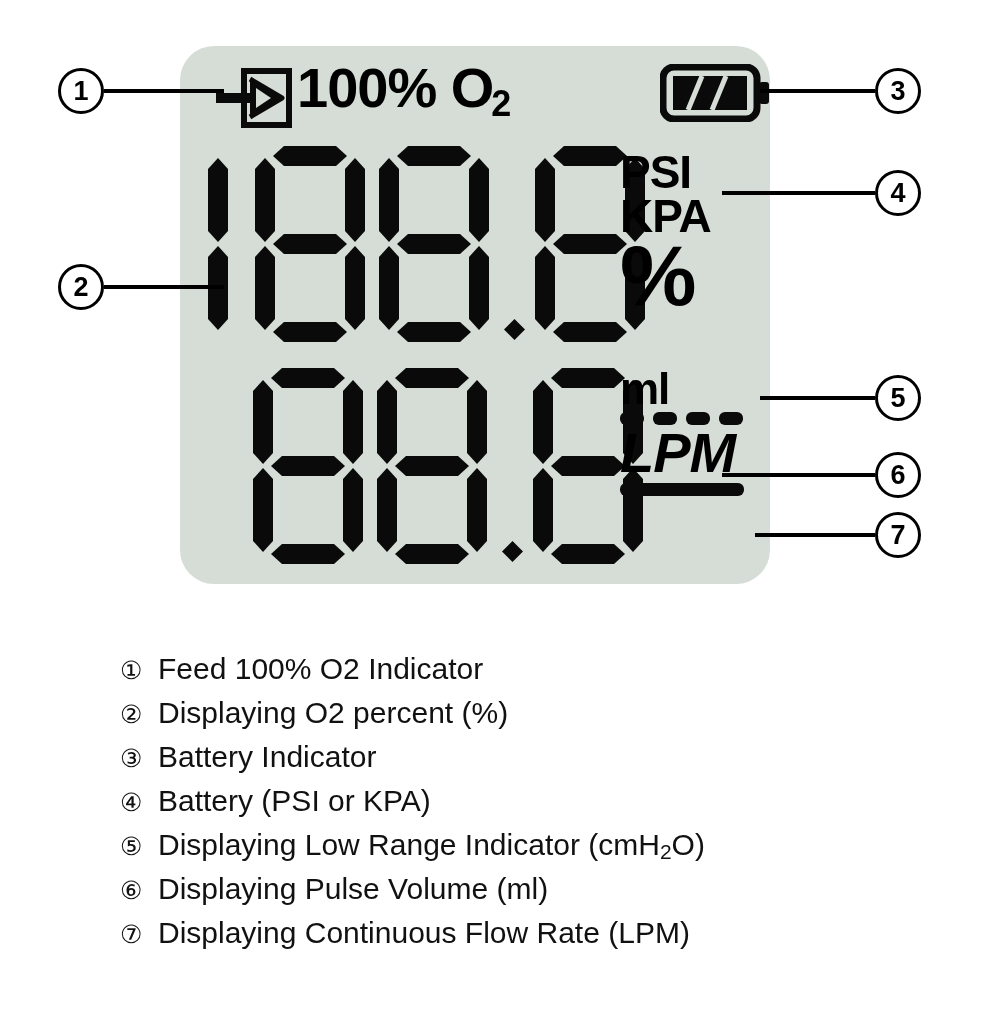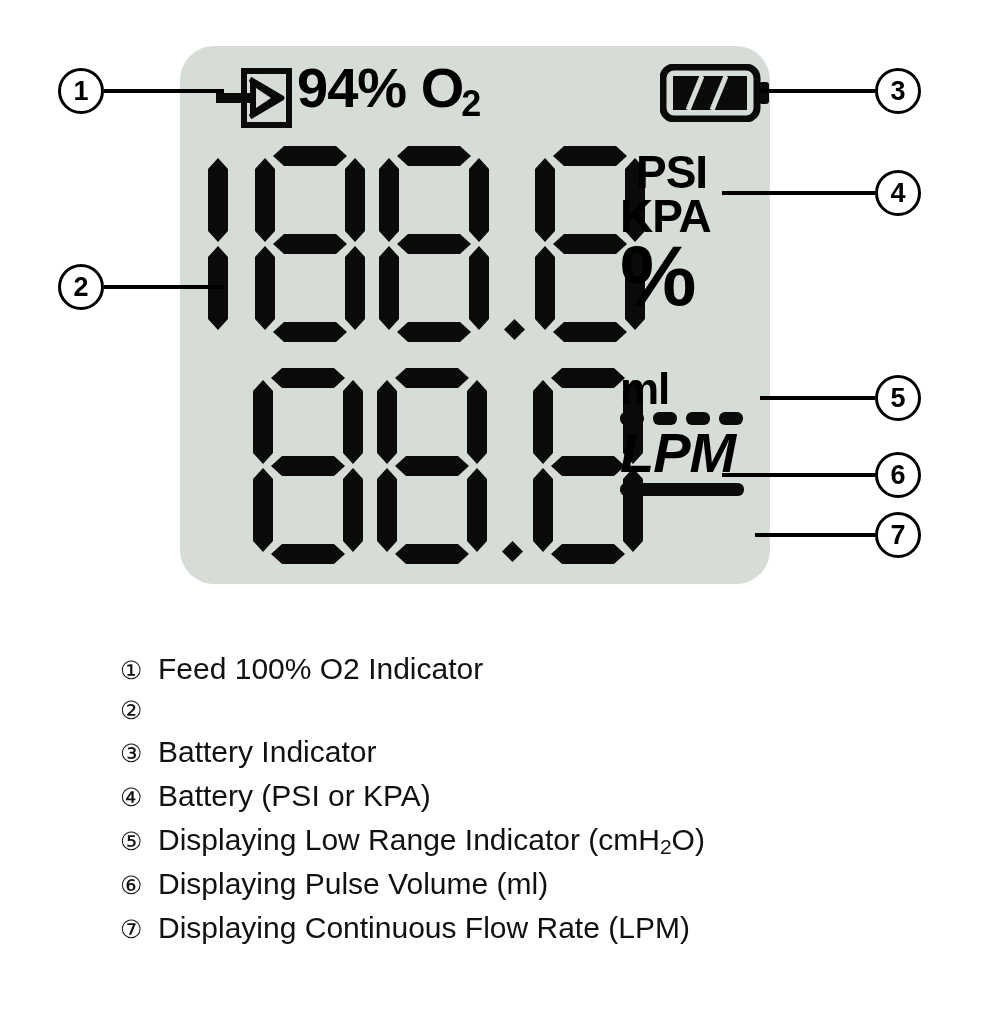--- a/index.html
+++ b/index.html
@@ -124,21 +124,21 @@
   .unit-stack {
     position: absolute;
     color: #000;
     font-weight: bold;
     line-height: 0.96;
   }
   #units-upper { left: 440px; top: 104px; }
   #units-lower { left: 440px; top: 322px; }
 
   .unit-line { white-space: nowrap; }
-  .u-psi  { font-size: 46px; letter-spacing: -1px; margin-left: 16px; }
+  .u-psi  { font-size: 46px; letter-spacing: -1px; }
   .u-kpa  { font-size: 46px; letter-spacing: -1px; }
   .u-pct  { font-size: 86px; letter-spacing: -3px; line-height: 0.82; margin-top: 2px; }
   .u-cmh  { font-size: 44px; letter-spacing: -1px; }
   .u-cmh .sub { font-size: 30px; position: relative; top: 7px; }
   .u-ml   { font-size: 44px; letter-spacing: -1px; }
   .u-lpm  { font-size: 56px; letter-spacing: -1px; line-height: 0.94; font-style: italic; }
 
   
   #pulse-dash-bar {
     position: relative;
@@ -223,21 +223,21 @@
       <path d="M28 3 H73 V57 H28 V43" fill="none" stroke="#0a0a0a" stroke-width="6"></path>
       <path d="M28 3 H73 V57 H28" fill="none" stroke="#0a0a0a" stroke-width="6"></path>
       <rect x="28" y="3" width="45" height="54" fill="none" stroke="#0a0a0a" stroke-width="6"></rect>
       <rect x="0" y="25" width="52" height="10" fill="#0a0a0a"></rect>
       <path d="M34 11 L66 30 L34 49 Z" fill="#0a0a0a"></path>
       <path d="M34 11 L66 30 L34 49" fill="#0a0a0a" stroke="#0a0a0a" stroke-width="5" stroke-linejoin="round"></path>
       <path d="M40 20 L55 30 L40 40 Z" fill="#d5ddd6"></path>
     </svg>
   </div>
 
-  <div id="o2-label"><span>94% O</span><span class="sub">2</span></div>
+  <div id="o2-label"><span>100% O</span><span class="sub">2</span></div>
 
   <div id="battery-icon">
     <svg width="112" height="58" viewBox="0 0 112 58">
       <rect x="3" y="3" width="94" height="52" rx="11" fill="none" stroke="#0a0a0a" stroke-width="7"></rect>
       <rect x="13" y="12" width="74" height="34" fill="#0a0a0a"></rect>
       <path d="M28 46 L42 12" stroke="#d5ddd6" stroke-width="5"></path>
       <path d="M52 46 L66 12" stroke="#d5ddd6" stroke-width="5"></path>
       <rect x="99" y="18" width="10" height="22" rx="3" fill="#0a0a0a"></rect>
     </svg>
   </div>
@@ -353,20 +353,21 @@
 <div class="callout-circle" style="left:875px; top:512px;">7</div>
 <div class="leader-line" style="left:755px; top:533px; width:120px;"></div>
 
 <div id="legend">
   <div class="legend-item">
     <span class="legend-num">①</span>
     <span class="legend-text">Feed 100% O2 Indicator</span>
   </div>
   <div class="legend-item">
     <span class="legend-num">②</span>
+    <span class="legend-text">Displaying O2 percent (%)</span>
   </div>
   <div class="legend-item">
     <span class="legend-num">③</span>
     <span class="legend-text">Battery Indicator</span>
   </div>
   <div class="legend-item">
     <span class="legend-num">④</span>
     <span class="legend-text">Battery (PSI or KPA)</span>
   </div>
   <div class="legend-item">

